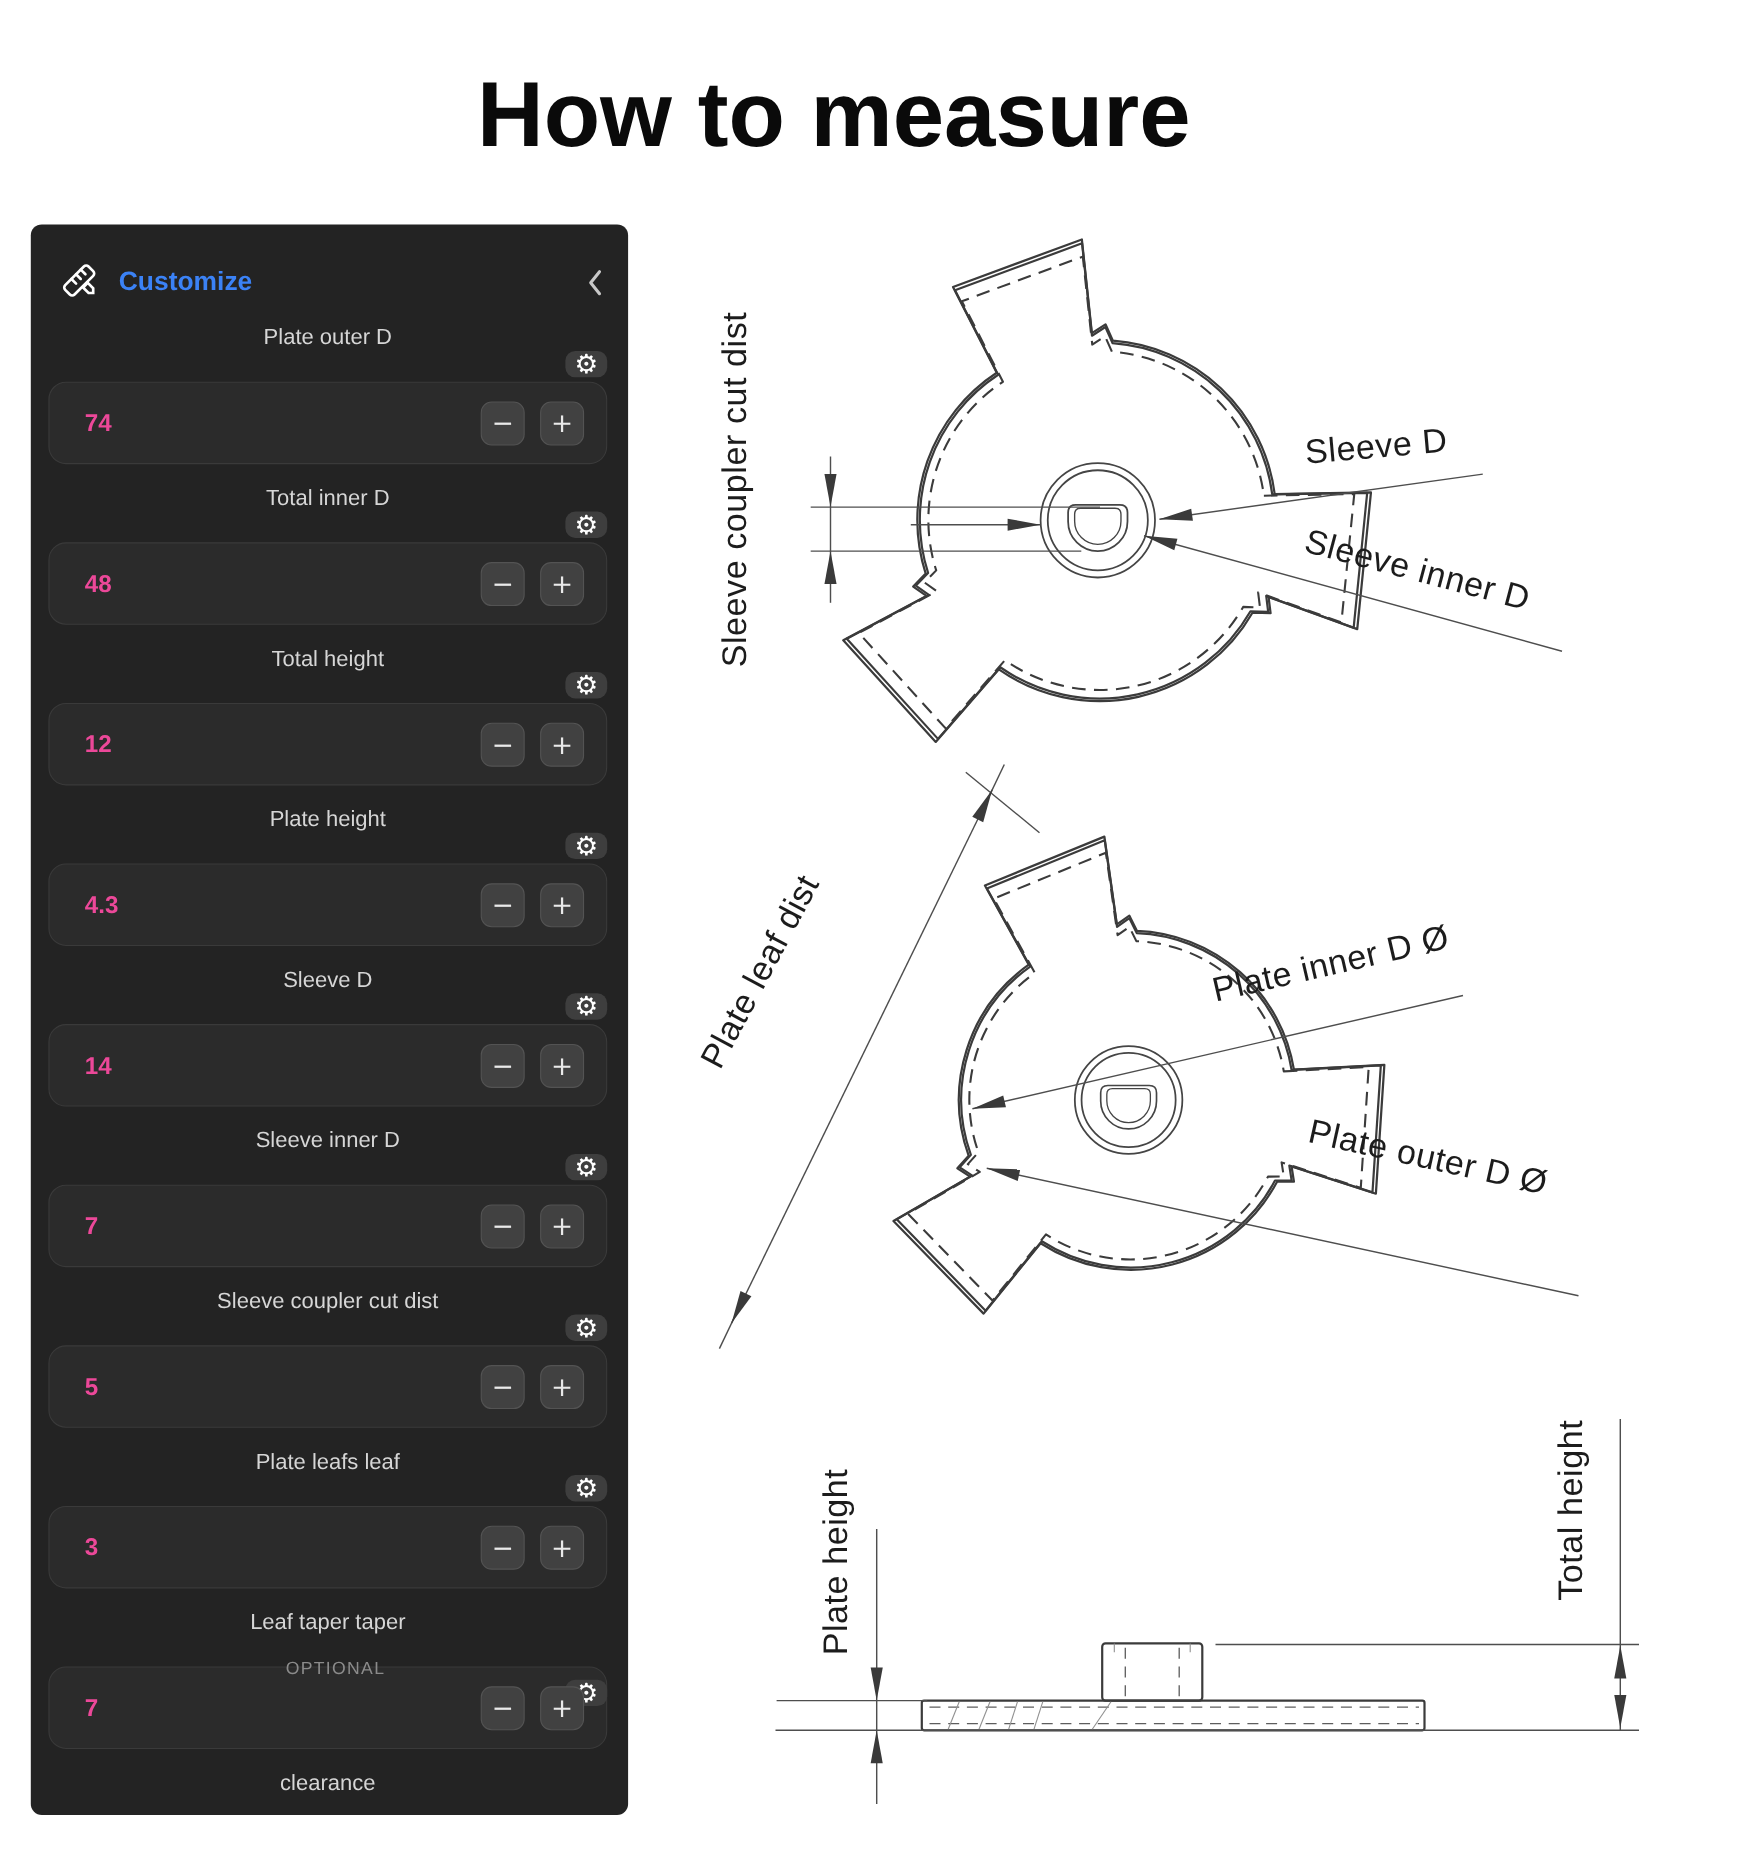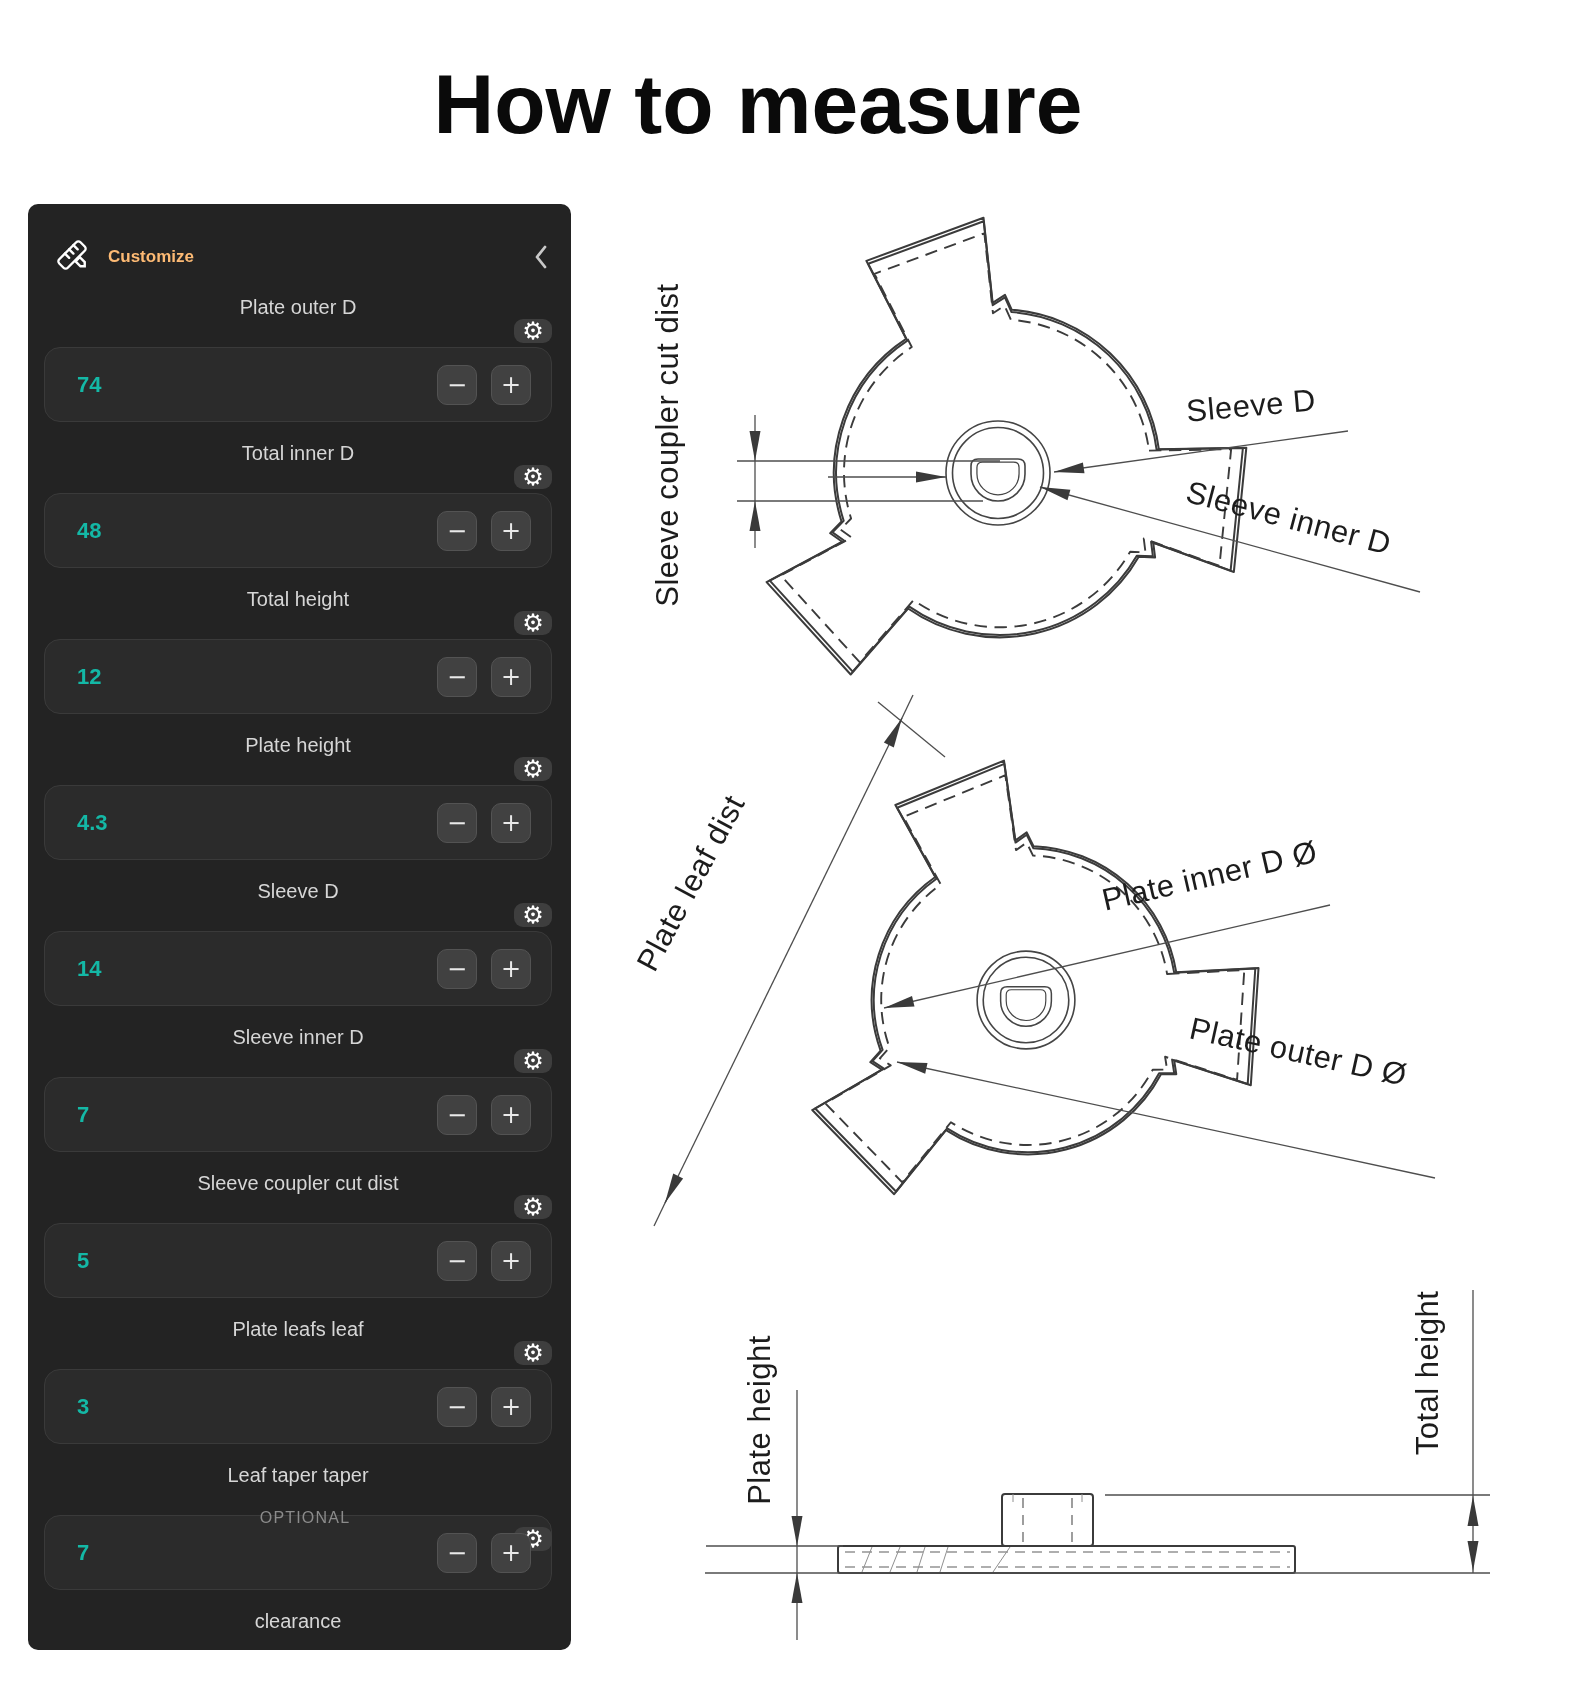--- a/index.html
+++ b/index.html
@@ -14,33 +14,33 @@
     padding-left:16px;
   }
   
   .panel{
     position:absolute;left:28px;top:204px;width:543px;height:1446px;
     background:#232323;border-radius:10px;overflow:hidden;color:#ddd;
     box-sizing:border-box;
   }
   .phead{display:flex;align-items:center;height:88px;box-sizing:border-box;
     padding:18px 22px 0 26px;}
-  .phead .ptitle{margin-left:18px;font-size:17px;font-weight:bold;color:#fdba74;}
+  .phead .ptitle{margin-left:18px;font-size:24px;font-weight:bold;color:#3b82f6;}
   .phead .chev{margin-left:auto;display:flex;align-items:center;}
   .fields{padding:4px 19px 0 16px;}
   .field{margin-bottom:20px;}
   .frow{display:flex;align-items:center;height:38px;margin-bottom:13px;flex-direction:column;}
   .flabel{font-size:20px;font-weight:500;color:#d6d6d6;}
   .fopt{font-size:16px;color:#8b8b8b;letter-spacing:1.2px;margin-left:14px;font-weight:400;margin-top:22px;}
   .gear{margin-left:auto;width:38px;height:38px;border-radius:9px;background:#3e3e3e;
     border:none;color:#ffffff;display:flex;align-items:center;justify-content:center;
     font-size:24px;line-height:1;font-family:"DejaVu Sans",sans-serif;cursor:pointer;padding:0;}
   .fbox{height:75px;background:#2b2b2b;border:1px solid #3a3a3a;border-radius:16px;
     display:flex;align-items:center;box-sizing:border-box;padding:0 20px 0 32px;}
-  .fval{font-size:22px;font-weight:bold;color:#14b8a6;}
+  .fval{font-size:22px;font-weight:bold;color:#ec4899;}
   .step{width:40px;height:40px;border-radius:10px;background:#414141;border:1px solid #535353;
     color:#e9e9e9;font-size:24px;line-height:1;display:flex;align-items:center;
     justify-content:center;cursor:pointer;padding:0;font-family:"DejaVu Sans",sans-serif;}
   .minus{margin-left:auto;margin-right:14px;}
   
   svg.drawing{position:absolute;left:0;top:0;pointer-events:none;}
   .outline{fill:none;stroke:#3b3b3b;stroke-width:2;stroke-linejoin:round;}
   .outline2{fill:none;stroke:#909090;stroke-width:1;stroke-linejoin:round;}
   .hidden-line{fill:none;stroke:#5e5e5e;stroke-width:1.4;stroke-dasharray:13 8;stroke-linejoin:round;}
   .ring{fill:none;stroke:#454545;stroke-width:1.6;}

